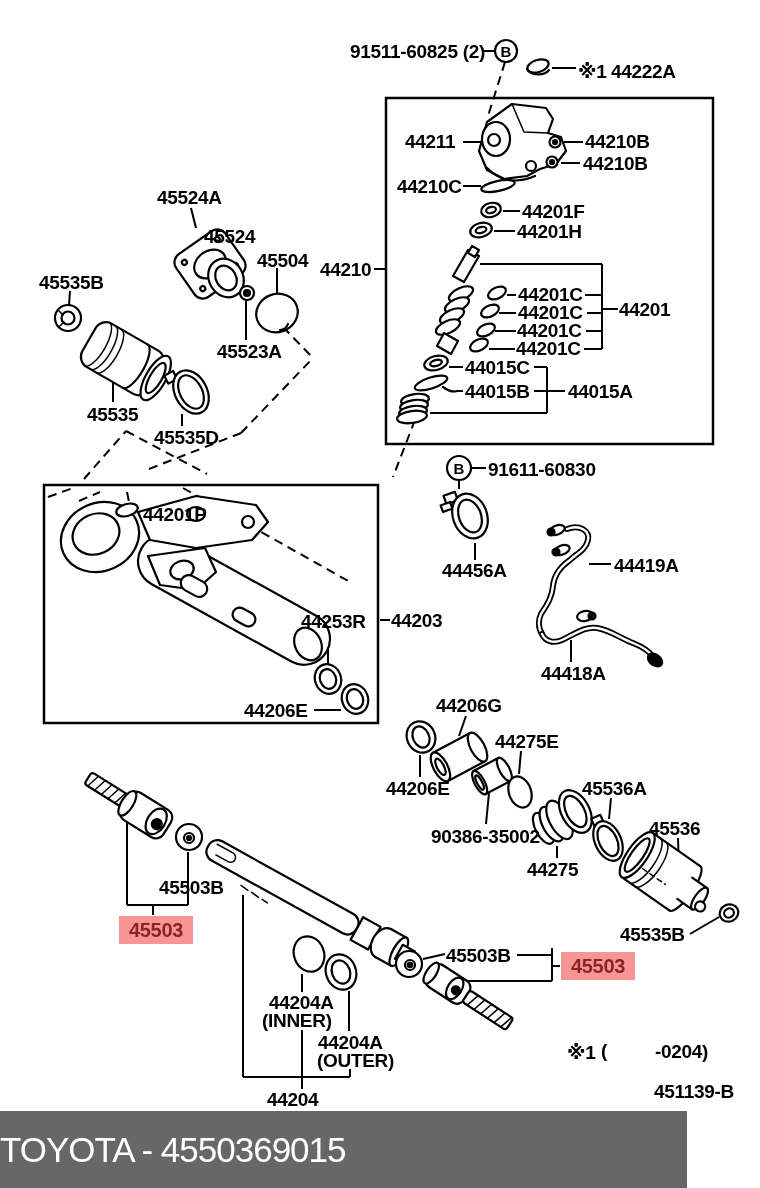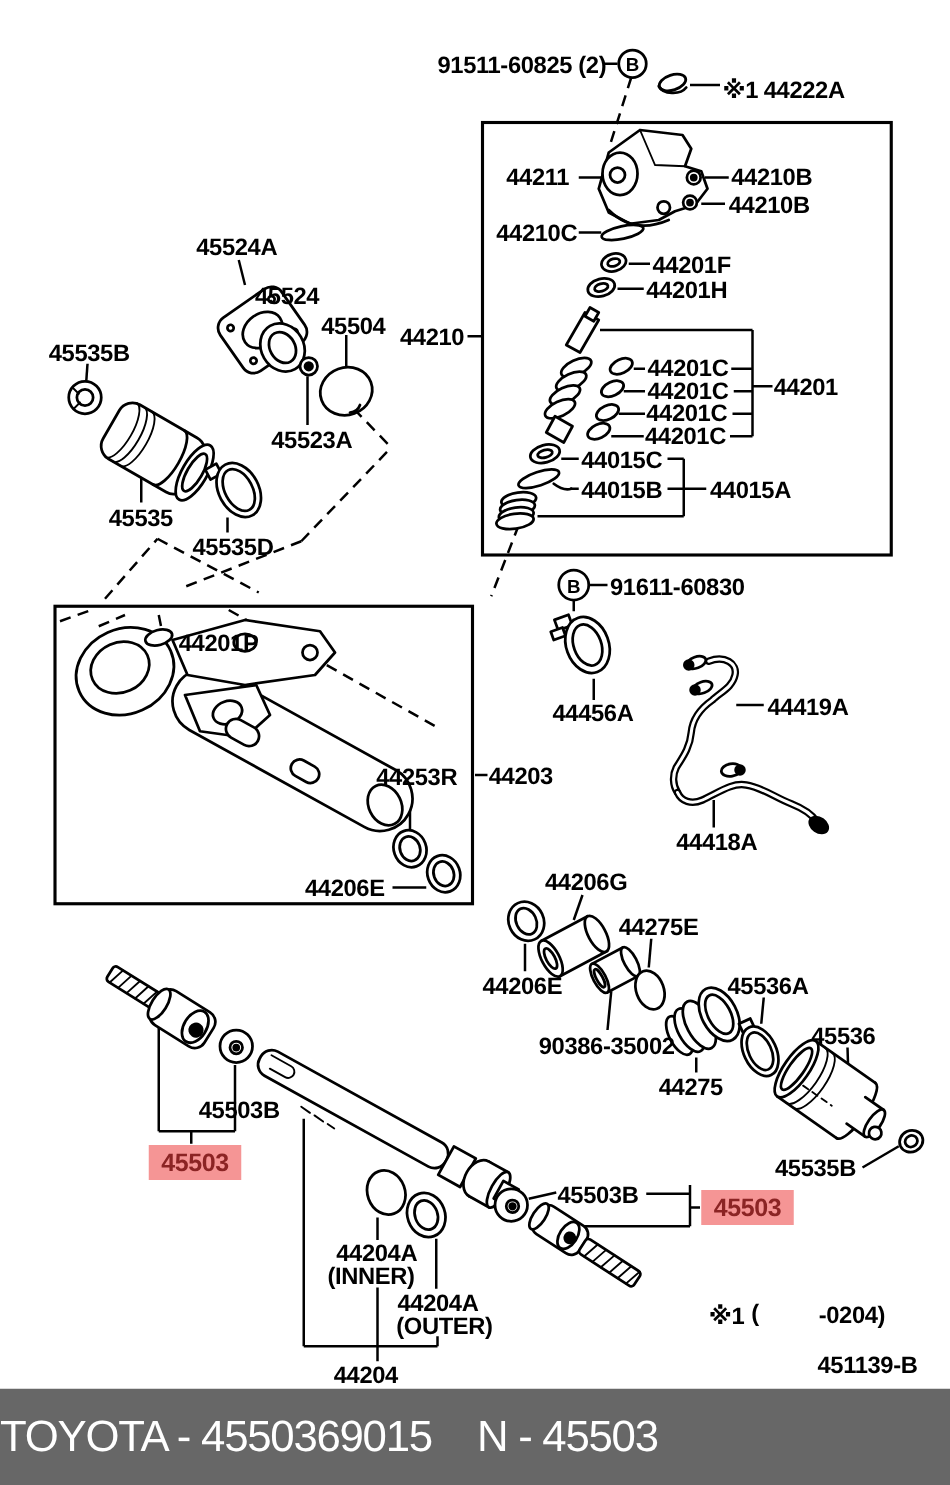--- a/index.html
+++ b/index.html
@@ -7,22 +7,22 @@
   svg{display:block;position:absolute;left:0;top:0}
   svg text{font-family:"Liberation Sans","DejaVu Sans",sans-serif;font-weight:700;font-size:19px;fill:#000;letter-spacing:-0.3px}
   svg text.bmark{font-size:15px;text-anchor:middle;letter-spacing:0}
   svg text.hl{fill:#8b2424;text-anchor:middle;font-size:20px}
   .ln line,.ln path{stroke:#000;stroke-width:2;fill:none}
   .dash line{stroke:#000;stroke-width:2;stroke-dasharray:9 6}
   .part{fill:#fff;stroke:#000;stroke-width:2.2;stroke-linejoin:round;stroke-linecap:round}
   .thin{stroke-width:1.5}
   .tubeO{fill:none;stroke:#000;stroke-width:6;stroke-linecap:round}
   .tubeI{fill:none;stroke:#fff;stroke-width:2.4;stroke-linecap:round}
-  .footer-bar{position:absolute;left:0;top:1111px;width:760px;height:77px;background:#676767;
-    display:flex;align-items:center;justify-content:flex-start;gap:36px}
+  .footer-bar{position:absolute;left:0;top:1111px;width:687px;height:77px;background:#676767;
+    display:flex;align-items:center;justify-content:space-between;gap:36px}
   .footer-bar span{color:#fff;font-size:35px;font-weight:400;letter-spacing:-1px;white-space:pre}
 </style>
 </head>
 <body>
 
 <svg width="760" height="1188" viewBox="0 0 760 1188">
 
   <rect x="386" y="98" width="327" height="346" fill="none" stroke="#000" stroke-width="2.5"></rect>
   <rect x="44" y="485" width="334" height="238" fill="none" stroke="#000" stroke-width="2.5"></rect>
 
@@ -451,14 +451,13 @@
   <text x="317" y="1067">(OUTER)</text>
   <text x="267" y="1106">44204</text>
   <text x="567" y="1059">※1</text>
   <text x="601" y="1057">(</text>
   <text x="655" y="1058">-0204)</text>
   <text x="654" y="1098">451139-B</text>
 </svg>
 
 <div class="footer-bar">
   <span>TOYOTA - 4550369015</span>
-  <span>N - 45503</span>
 </div>
 
 </body></html>

